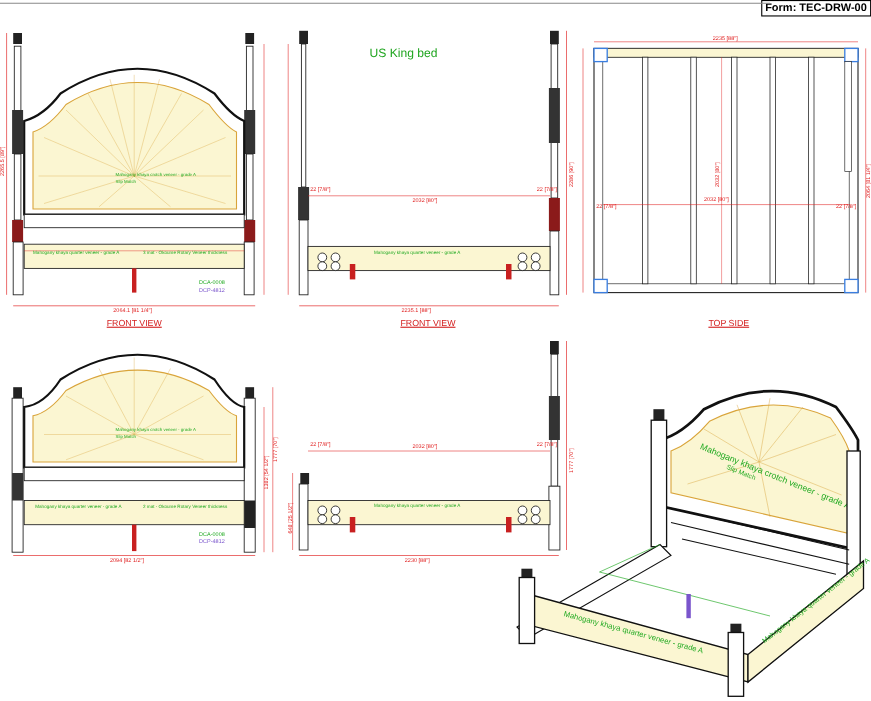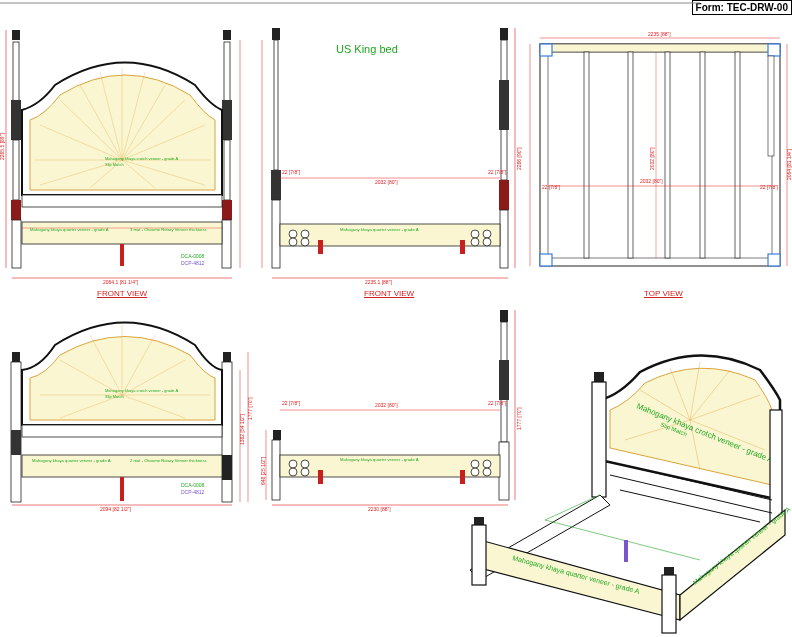--- a/index.html
+++ b/index.html
@@ -14,21 +14,21 @@
 </head>
 <body>
 
 <div class="sheet">
 
   <div class="form-box">Form: TEC-DRW-00</div>
   <div class="title-main">US King bed</div>
 
   <div class="view-label" style="left:97px;top:289px;">FRONT VIEW</div>
   <div class="view-label" style="left:364px;top:289px;">FRONT VIEW</div>
-  <div class="view-label" style="left:644px;top:289px;">TOP VIEW</div>
+  <div class="view-label" style="left:644px;top:289px;">TOP SIDE</div>
 
   <svg width="792" height="637" viewBox="0 0 792 637">
 
     <line x1="0" y1="3" x2="700" y2="3" stroke="#888" stroke-width="1"></line>
 
     <g>
 
       <g>
         <rect x="12" y="30" width="8" height="10" fill="#222"></rect>
         <rect x="13" y="42" width="6" height="60" fill="#fff" stroke="#222" stroke-width="0.8"></rect>

